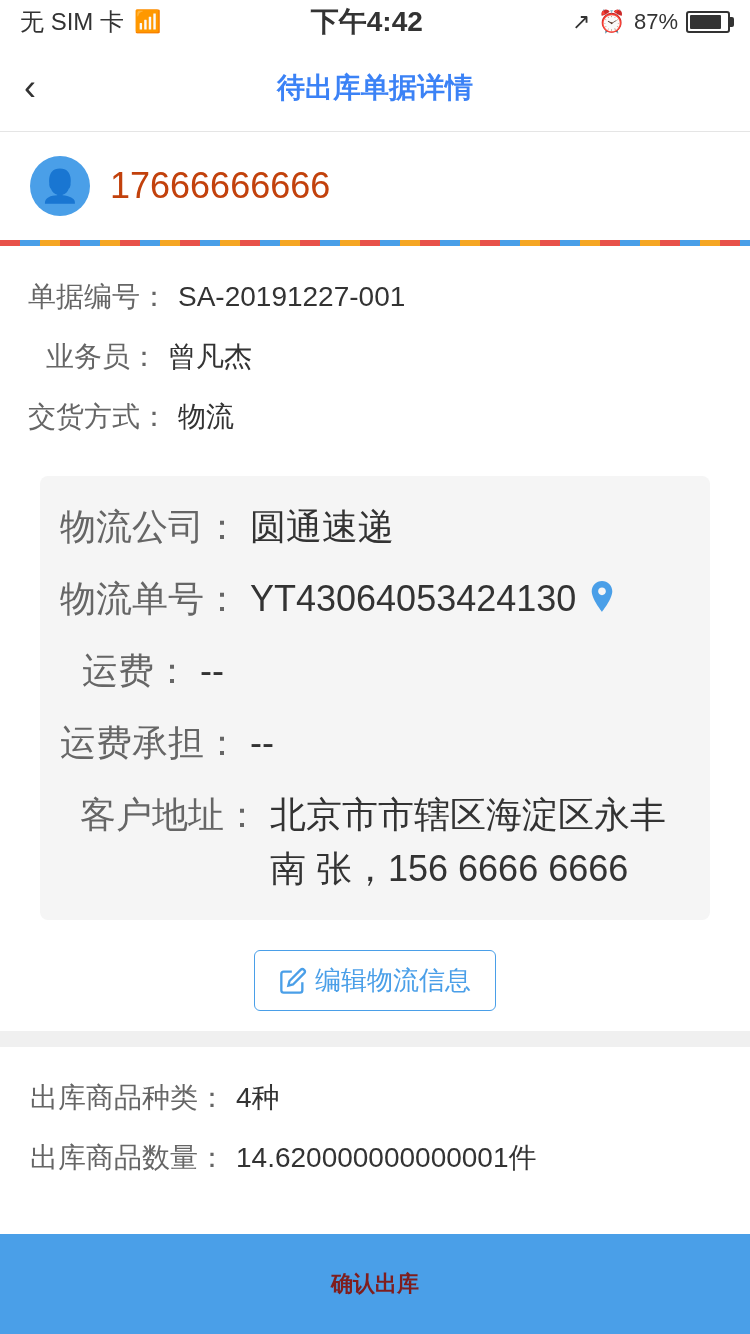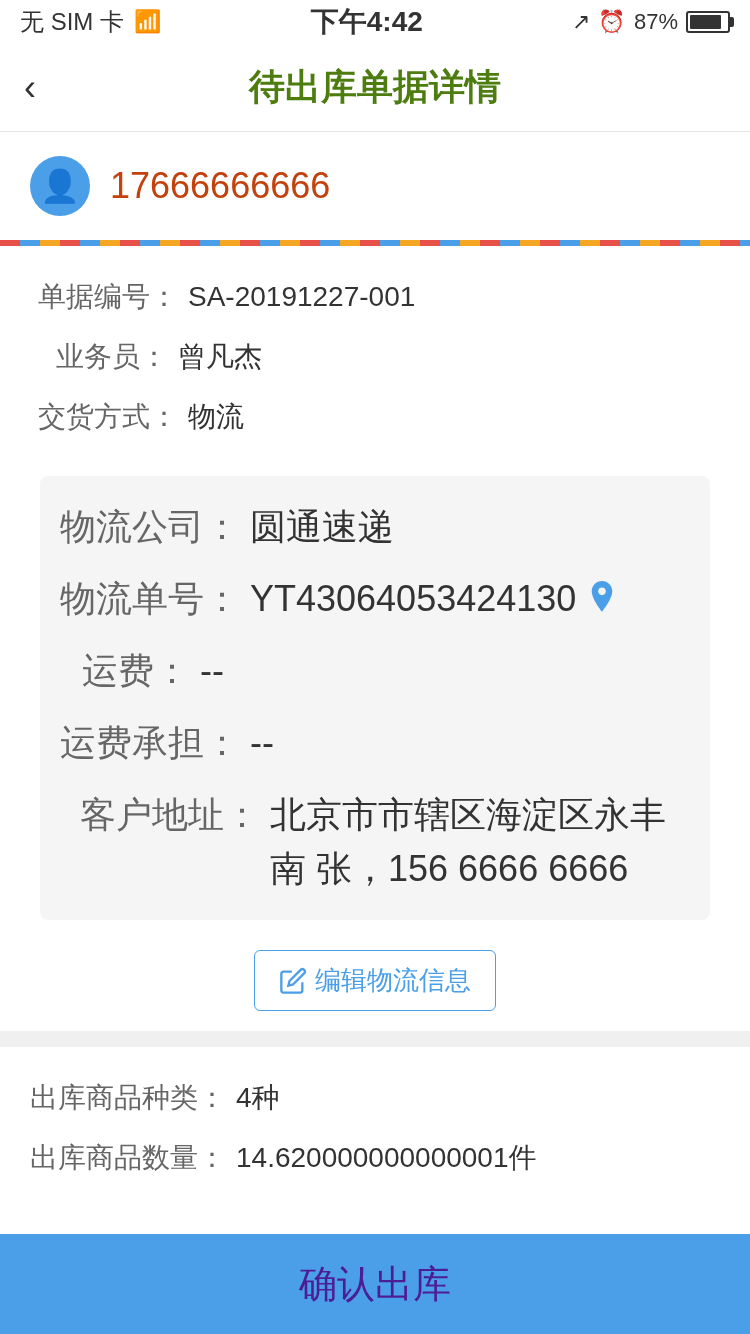--- a/index.html
+++ b/index.html
@@ -68,23 +68,23 @@
       border-bottom: 1px solid #e5e5e5;
     }
     .nav-back {
       position: absolute;
       left: 24px;
       font-size: 36px;
       color: #333;
       cursor: pointer;
     }
     .nav-title {
-      font-size: 36px;
+      font-size: 28px;
       font-weight: 600;
-      color: #4d7c0f;
+      color: #3b82f6;
     }
 
     
     .user-header {
       background: #fff;
       padding: 24px 30px;
       display: flex;
       align-items: center;
       gap: 20px;
     }
@@ -112,21 +112,21 @@
         90deg,
         #e8514a 0px, #e8514a 20px,
         #4a9fe8 20px, #4a9fe8 40px,
         #f5a623 40px, #f5a623 60px
       );
     }
 
     
     .info-section {
       background: #fff;
-      padding: 30px 38px 20px;
+      padding: 30px 28px 20px;
     }
     .info-row {
       display: flex;
       align-items: flex-start;
       margin-bottom: 18px;
       font-size: 28px;
       line-height: 1.5;
     }
     .info-label {
       color: #666;
@@ -237,23 +237,23 @@
       left: 0;
       width: 750px;
       background: #4a9fe8;
       height: 100px;
       display: flex;
       align-items: center;
       justify-content: center;
       cursor: pointer;
     }
     .confirm-text {
-      color: #4c1d95;
-      font-size: 38px;
-      font-weight: 400;
+      color: #7f1d1d;
+      font-size: 22px;
+      font-weight: 700;
     }
 
     .page-wrapper {
       display: flex;
       flex-direction: column;
       min-height: 1334px;
       padding-bottom: 100px;
     }
   </style>
 </head>

